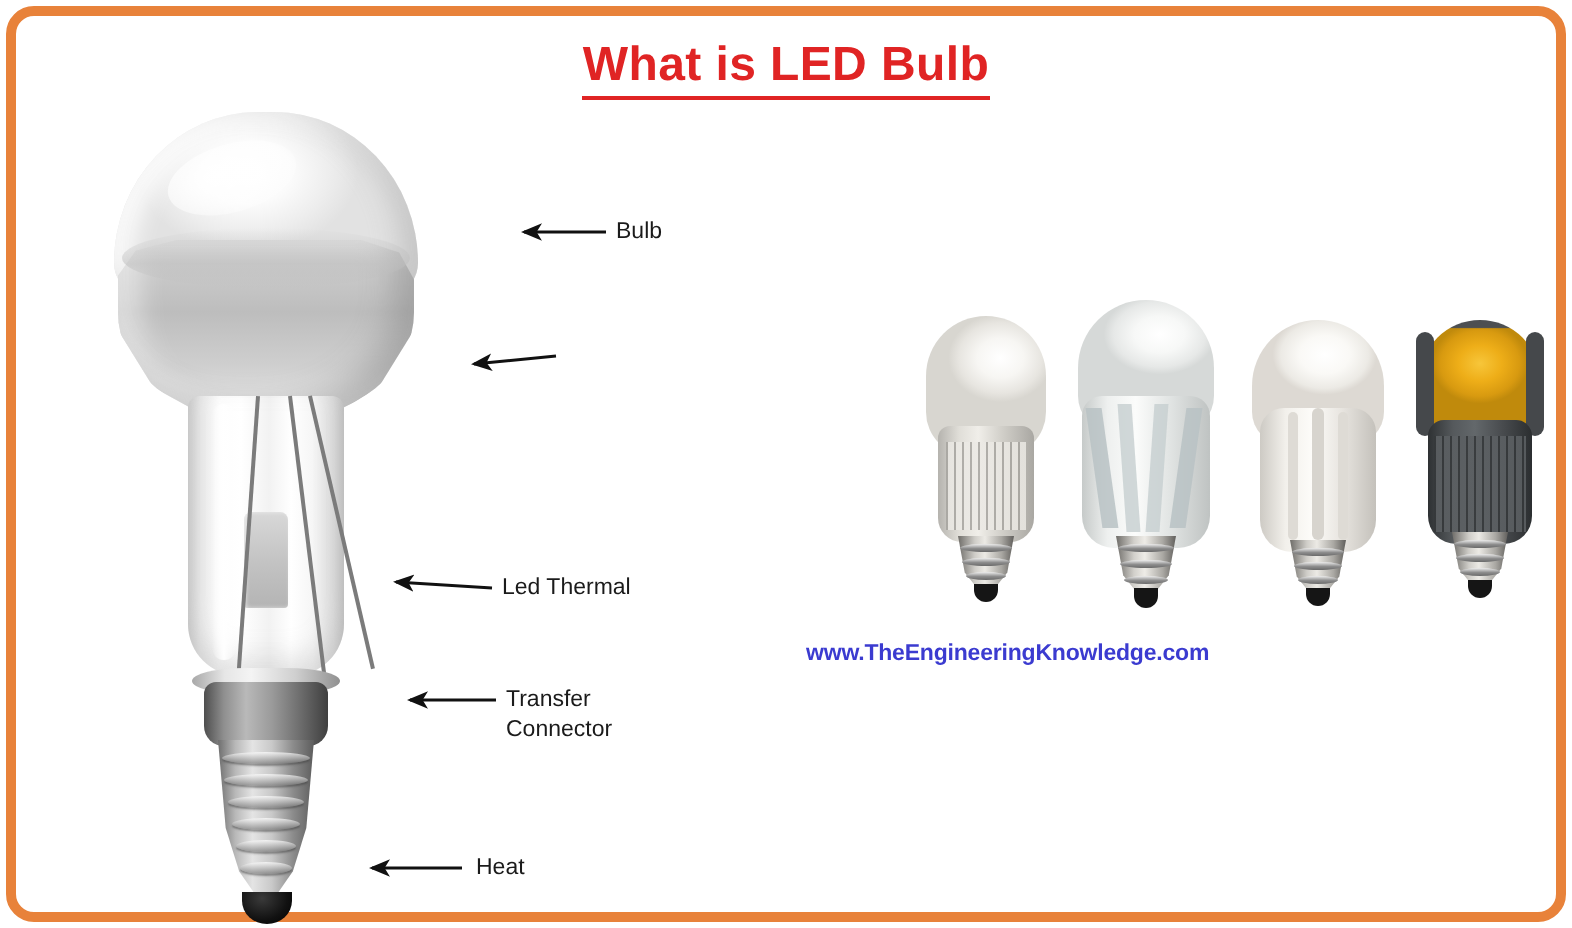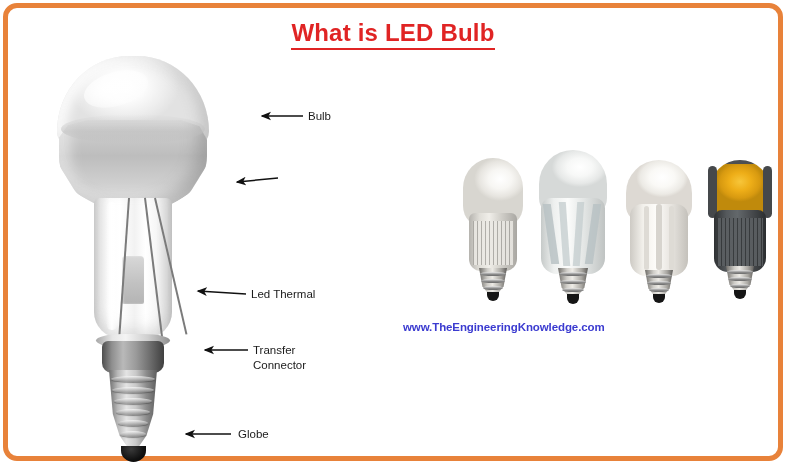--- a/index.html
+++ b/index.html
@@ -279,21 +279,21 @@
   <div class="callout-label" style="left:308px; top:109px;">Bulb</div>
 
 
   <div class="callout-label" style="left:251px; top:287px;">Led Thermal</div>
 
   <div class="callout-label two-line" style="left:253px; top:343px; width:90px;">
     <div>Transfer</div>
     <div>Connector</div>
   </div>
 
-  <div class="callout-label" style="left:238px; top:427px;">Globe</div>
+  <div class="callout-label" style="left:238px; top:427px;">Heat</div>
 
   <div id="bulbs">
 
     <div class="bulb" style="left:8px; top:8px; width:66px; height:148px;">
       <div class="b-dome" style="left:3px;top:0;width:60px;height:70px;border-radius:30px 30px 22px 22px;
            background:radial-gradient(ellipse 26px 22px at 62% 30%, #ffffff 0%, #f7f6f3 45%, #e7e5e0 80%, #d8d6d0 100%);"></div>
       <div class="b-body" style="left:9px;top:55px;width:48px;height:58px;border-radius:6px 6px 12px 12px;
            background:linear-gradient(90deg,#b5b3ae,#e0ded8 22%,#f0eee9 42%,#d2d0ca 66%,#a9a7a2 100%);">
         <div style="position:absolute;left:4px;top:8px;right:4px;bottom:6px;
              background:repeating-linear-gradient(90deg,#a6a49f 0 1px,#ebe9e4 1px 4px);opacity:.85;"></div>

